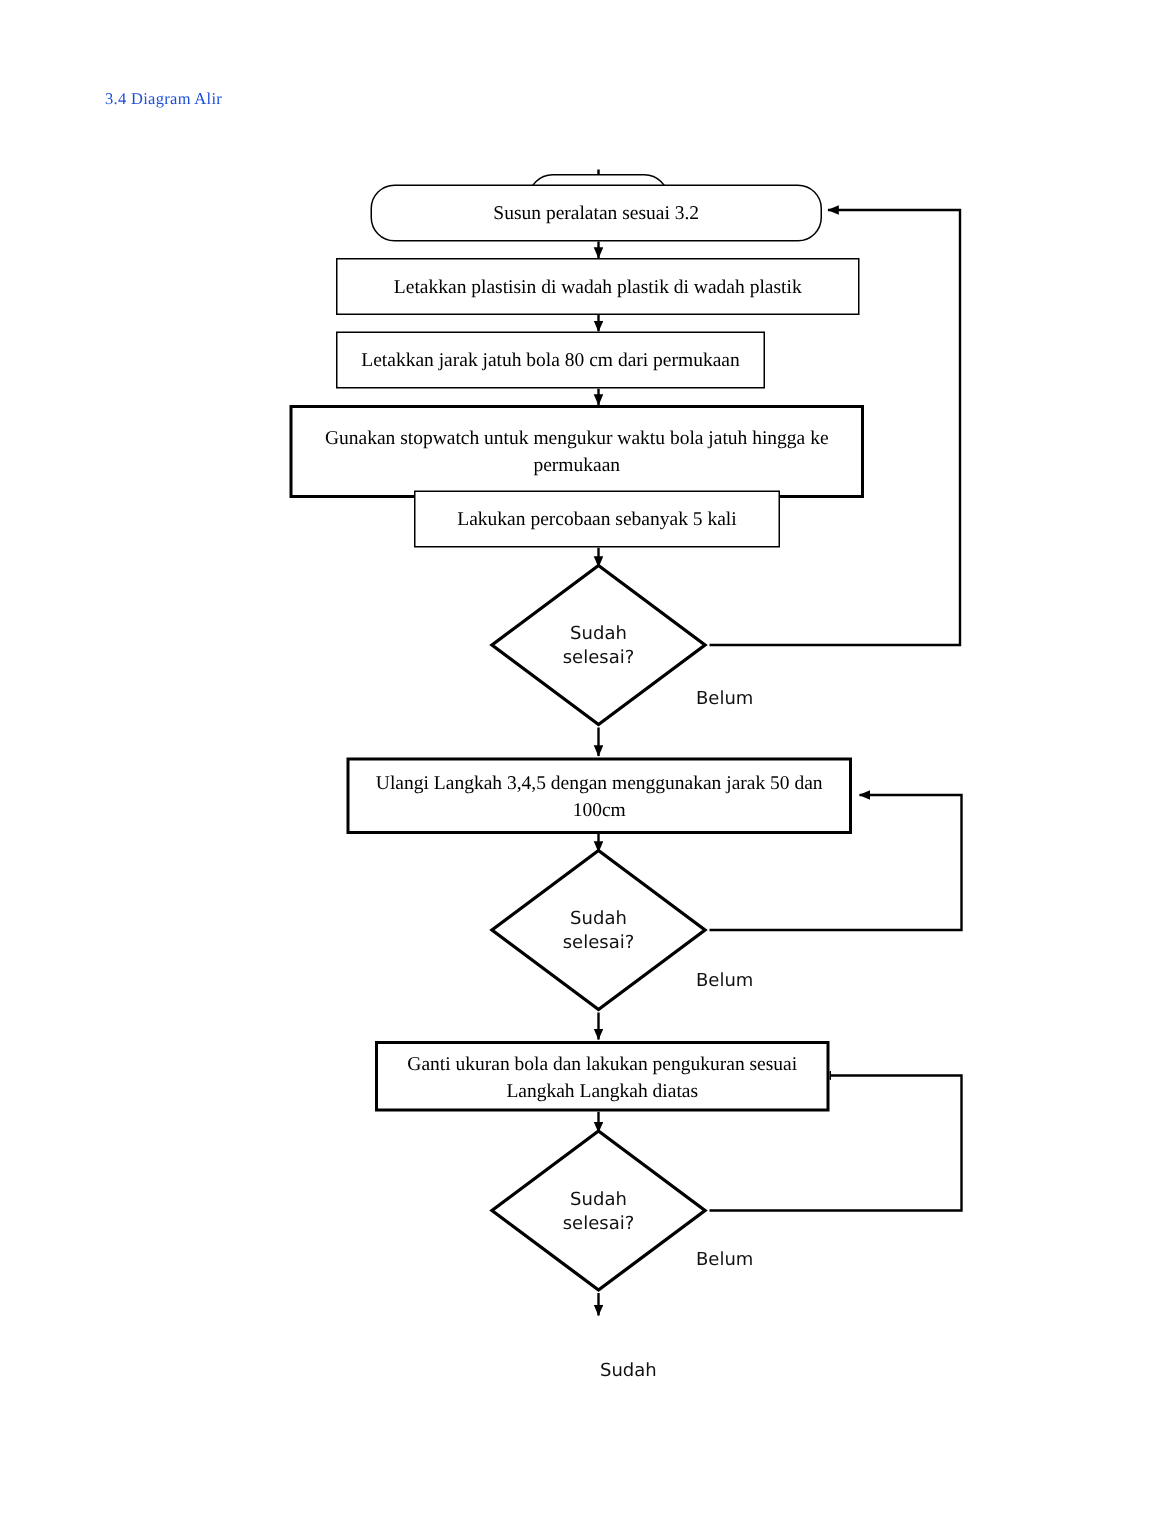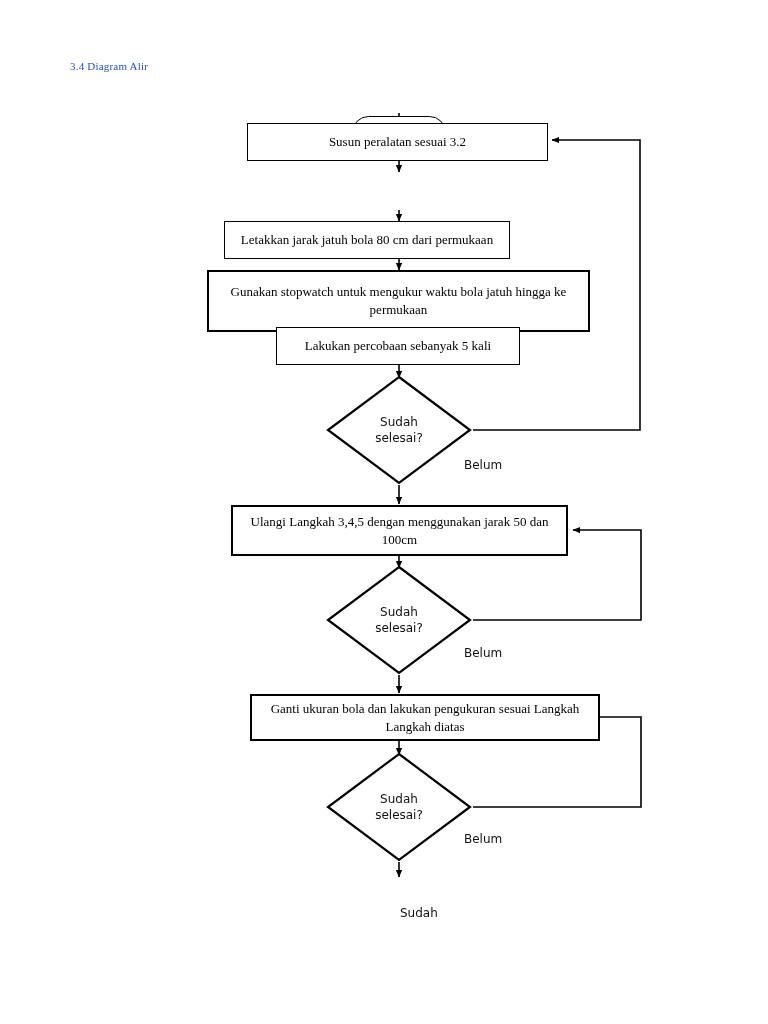--- a/index.html
+++ b/index.html
@@ -157,30 +157,33 @@
       <path d="M473,807 L641,807 L641,717 L547,717" marker-end="url(#arrow)"></path>
 
       <line x1="399" y1="862" x2="399" y2="877" marker-end="url(#arrow)"></line>
     </g>
   </svg>
 
   <div class="node terminal" style="left:352px; top:80px; width:94px; height:33px;margin-top:36px;">
     <span>Mulai</span>
   </div>
 
-  <div class="node process" style="left:247px; top:123px; width:301px; height:38px;">
+  <div class="node process" style="left:247px; top:123px; width:301px; height:38px;border-radius:16px;">
     <span class="ptext">Susun peralatan sesuai 3.2</span>
   </div>
 
+  <div class="node process" style="left:224px; top:172px; width:349px; height:38px;">
+    <span class="ptext">Letakkan plastisin di wadah plastik di wadah plastik</span>
+  </div>
 
   <div class="node process" style="left:224px; top:221px; width:286px; height:38px;">
     <span class="ptext">Letakkan jarak jatuh bola 80 cm dari permukaan</span>
   </div>
 
-  <div class="node process thick" style="left:207px; top:270px; width:383px; height:62px;">
+  <div class="node process thick" style="left:193px; top:270px; width:383px; height:62px;">
     <span class="ptext">Gunakan stopwatch untuk mengukur waktu bola jatuh hingga ke permukaan</span>
   </div>
 
   <div class="node process" style="left:276px; top:327px; width:244px; height:38px;">
     <span class="ptext">Lakukan percobaan sebanyak 5 kali</span>
   </div>
 
   <div class="node decision" style="left:326px; top:375px; width:146px; height:110px;">
     <svg class="dshape" viewBox="0 0 146 110" preserveAspectRatio="none">
       <polygon points="73,2 144,55 73,108 2,55" fill="#ffffff" stroke="#000000" stroke-width="2.2" vector-effect="non-scaling-stroke"></polygon>
@@ -204,21 +207,21 @@
     </svg>
     <div class="dlabel">
       <div>Sudah</div>
       <div>selesai?</div>
     </div>
   </div>
 
   <div class="edge-label" style="left:464px; top:599px;">Belum</div>
   <div class="edge-label" style="left:399px; top:672px;">Sudah</div>
 
-  <div class="node process thick" style="left:250px; top:694px; width:350px; height:47px;align-items:center;">
+  <div class="node process thick" style="left:250px; top:694px; width:303px; height:47px;align-items:center;">
     <span class="ptext">Ganti ukuran bola dan lakukan pengukuran sesuai Langkah Langkah diatas</span>
   </div>
 
   <div class="node decision" style="left:326px; top:752px; width:146px; height:110px;">
     <svg class="dshape" viewBox="0 0 146 110" preserveAspectRatio="none">
       <polygon points="73,2 144,55 73,108 2,55" fill="#ffffff" stroke="#000000" stroke-width="2.2" vector-effect="non-scaling-stroke"></polygon>
     </svg>
     <div class="dlabel">
       <div>Sudah</div>
       <div>selesai?</div>

